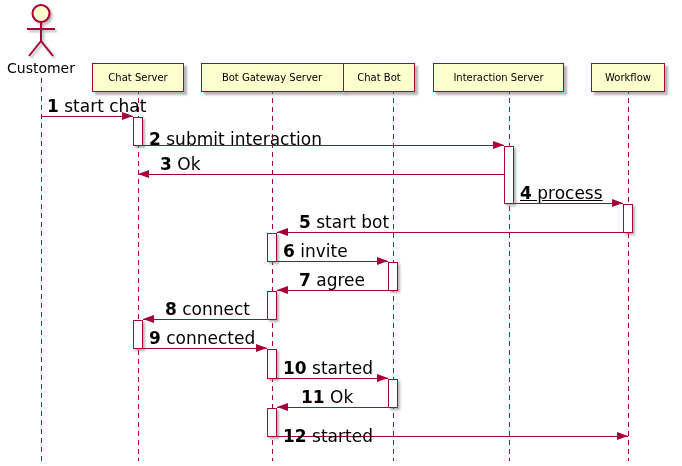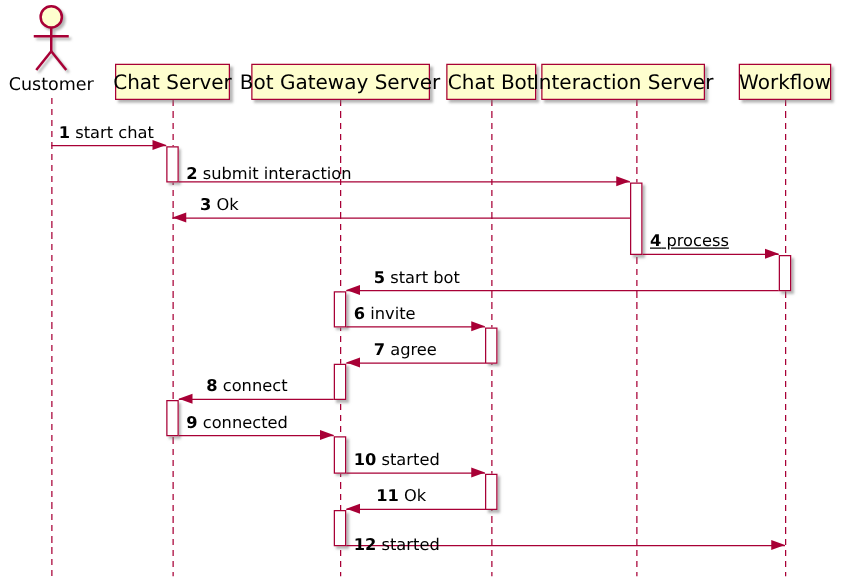--- a/index.html
+++ b/index.html
@@ -5,39 +5,39 @@
   html,body{margin:0;padding:0;background:#fff;}
   #diagram{
     position:relative;width:682px;height:466px;background:#fff;overflow:hidden;
     font-family:"DejaVu Sans","Liberation Sans",sans-serif;color:#000;
   }
   .pbox{
     position:absolute;box-sizing:border-box;
     background:var(--fill);border:1.5px solid var(--stroke);
     box-shadow:2.5px 2.5px 2px rgba(120,120,120,.55);
     display:flex;align-items:center;justify-content:center;
-    font-size:16px;white-space:nowrap;
+    font-size:10px;white-space:nowrap;margin-top:12px;
   }
   .lifeline{
     position:absolute;width:1px;
     background:repeating-linear-gradient(to bottom,var(--stroke) 0,var(--stroke) 5px,transparent 5px,transparent 9px);
   }
   .bar{
     position:absolute;box-sizing:border-box;width:10px;
     background:#fff;border:1px solid var(--stroke);
     box-shadow:2px 2px 2px rgba(120,120,120,.55);
   }
   .mline{position:absolute;height:1px;background:var(--stroke);}
   .ahead-r{position:absolute;width:0;height:0;
     border-top:4.5px solid transparent;border-bottom:4.5px solid transparent;
     border-left:11px solid var(--stroke);}
   .ahead-l{position:absolute;width:0;height:0;
     border-top:4.5px solid transparent;border-bottom:4.5px solid transparent;
     border-right:11px solid var(--stroke);}
-  .mlabel{position:absolute;font-size:13px;white-space:nowrap;line-height:15px;}
+  .mlabel{position:absolute;font-size:17px;white-space:nowrap;line-height:15px;}
   .mlabel b{font-weight:bold;}
   #actor-svg{position:absolute;filter:drop-shadow(2px 2px 1px rgba(120,120,120,.55));}
   #actor-svg line, #actor-svg circle{stroke:var(--stroke);stroke-width:2;fill:none;}
   #actor-svg circle{fill:var(--fill);}
   #actor-label{position:absolute;font-size:14px;text-align:center;white-space:nowrap;}
 </style>
 </head>
 <body>
 
 <div id="diagram" style="--stroke: #A80036; --fill: #FEFECE;">
@@ -50,21 +50,21 @@
   </svg>
   <div id="actor-label" style="left: -4px; top: 60px; width: 90px;">Customer</div>
 <div class="lifeline" style="left: 40.5px; top: 78px; height: 383px;"></div>
     <div class="lifeline" style="left: 137.5px; top: 80px; height: 381px;"></div>
     <div class="lifeline" style="left: 271.5px; top: 80px; height: 381px;"></div>
     <div class="lifeline" style="left: 392.5px; top: 80px; height: 381px;"></div>
     <div class="lifeline" style="left: 508.5px; top: 80px; height: 381px;"></div>
     <div class="lifeline" style="left: 627.5px; top: 80px; height: 381px;"></div>
     <div class="pbox" style="left: 92px; top: 51px; width: 92px; height: 29px;">Chat Server</div>
     <div class="pbox" style="left: 200.5px; top: 51px; width: 143px; height: 29px;">Bot Gateway Server</div>
-    <div class="pbox" style="left: 357px; top: 51px; width: 72px; height: 29px;">Chat Bot</div>
+    <div class="pbox" style="left: 343px; top: 51px; width: 72px; height: 29px;">Chat Bot</div>
     <div class="pbox" style="left: 433px; top: 51px; width: 131px; height: 29px;">Interaction Server</div>
     <div class="pbox" style="left: 591px; top: 51px; width: 74px; height: 29px;">Workflow</div>
     <div class="bar" style="left: 133px; top: 117px; height: 29px;"></div>
     <div class="bar" style="left: 504px; top: 146px; height: 58px;"></div>
     <div class="bar" style="left: 623px; top: 204px; height: 29px;"></div>
     <div class="bar" style="left: 267px; top: 233px; height: 29px;"></div>
     <div class="bar" style="left: 388px; top: 262px; height: 29px;"></div>
     <div class="bar" style="left: 267px; top: 291px; height: 29px;"></div>
     <div class="bar" style="left: 133px; top: 320px; height: 29px;"></div>
     <div class="bar" style="left: 267px; top: 349px; height: 30px;"></div>

